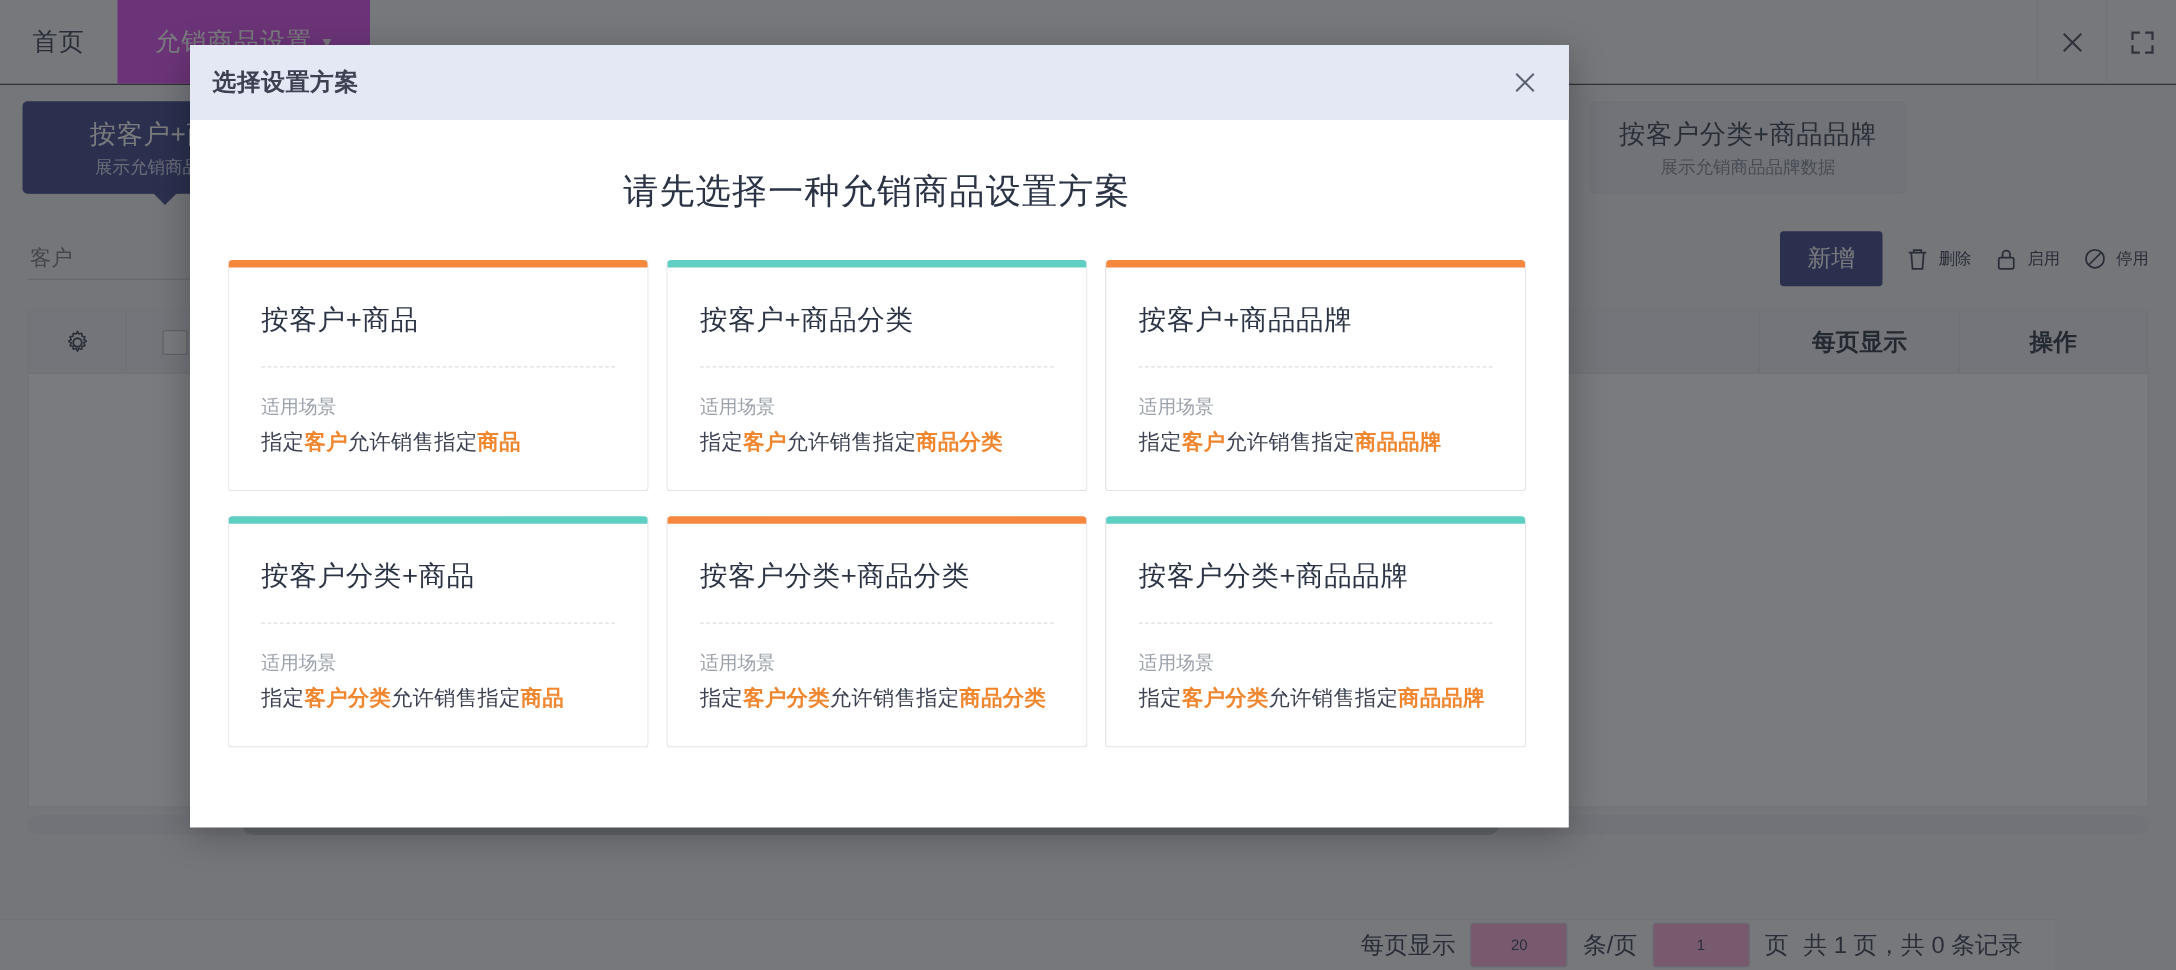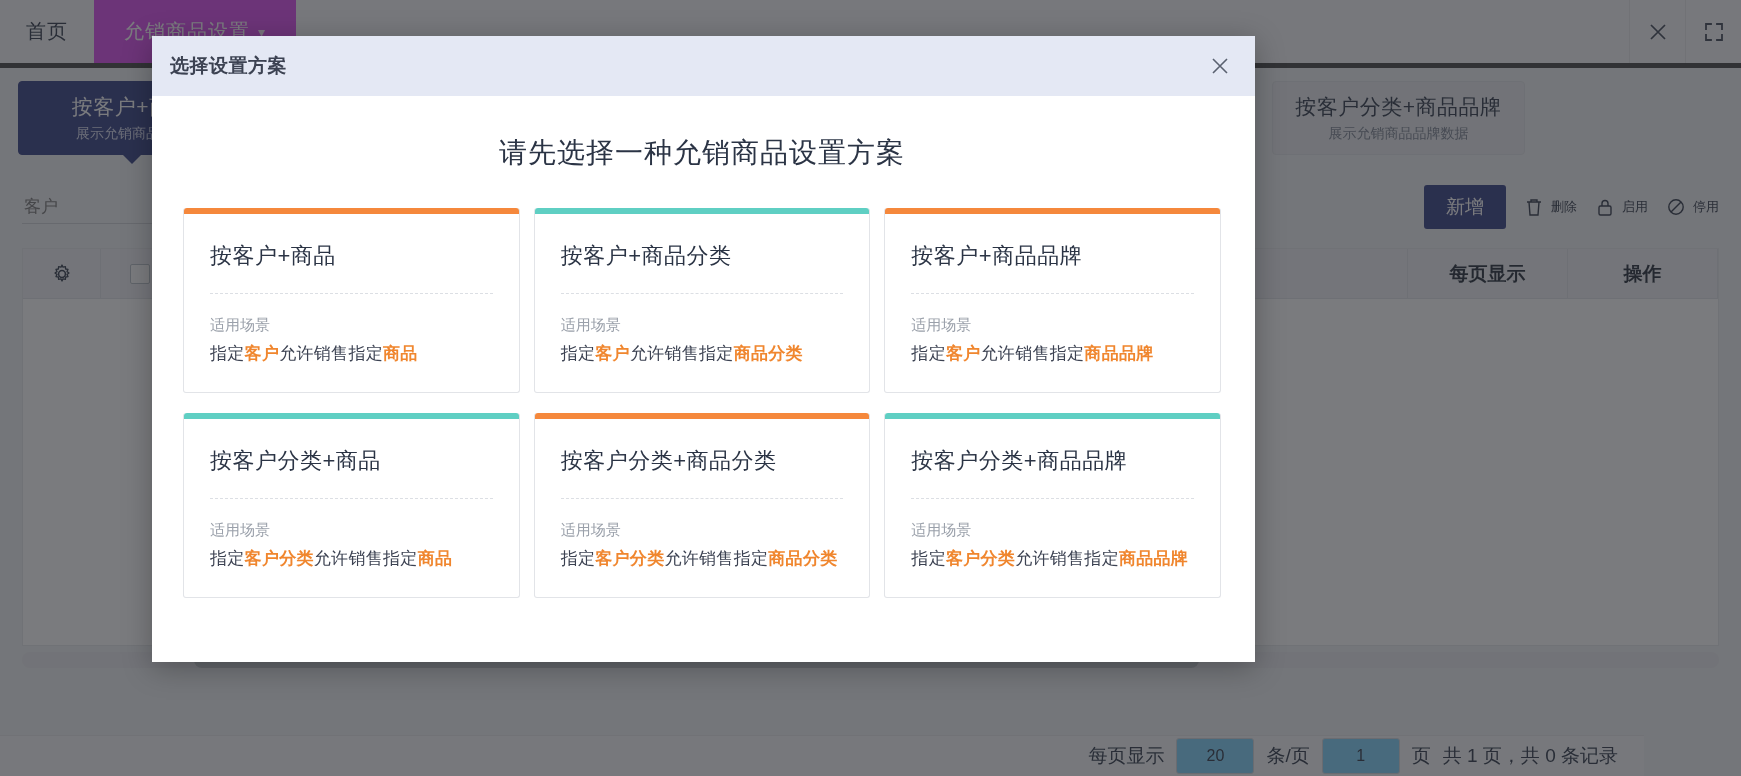--- a/index.html
+++ b/index.html
@@ -10,21 +10,21 @@
     background: #f0f1f3;
   }
   #app { position: relative; width: 1741px; height: 776px; }
 
   
   .bg-layer { position: absolute; inset: 0; background: #f0f1f3; }
 
   
   .tabbar {
     position: absolute; left: 0; top: 0; width: 1741px; height: 68px;
-    background: #f7f8fa; border-bottom: 5px solid #404040;
+    background: #f7f8fa; border-bottom: 1px solid #404040;
     display: flex; align-items: stretch;
   }
   .tab-home {
     display: flex; align-items: center; justify-content: center;
     padding: 0 26px; font-size: 20px; color: #2b3445; letter-spacing: 1px;
   }
   .tab-active {
     display: flex; align-items: center; justify-content: center; gap: 8px;
     padding: 0 30px; background: #d946ef; color: #ffffff; font-size: 20px;
     letter-spacing: 1px;
@@ -111,42 +111,42 @@
 
   
   .pagination {
     position: absolute; left: 0; top: 735px; width: 1644px; height: 41px;
     display: flex; align-items: center; justify-content: flex-end;
     gap: 12px; padding: 0 26px; font-size: 19px; color: #2b3445;
     border-top: 1px solid #e6e8eb; background: #f7f8fa;
   }
   .pg-box {
     min-width: 78px; height: 36px; border: 1px solid #d4d8de; border-radius: 3px;
-    background: #7dd3fc; display: flex; align-items: center; justify-content: center;
-    font-size: 16px; color: #2b3445;
+    background: #f9a8d4; display: flex; align-items: center; justify-content: center;
+    font-size: 12px; color: #2b3445;
   }
 
   
   .overlay { position: absolute; inset: 0; background: rgba(40,42,46,.62); }
 
   
   .modal {
     position: absolute; left: 152px; top: 36px; width: 1103px; height: 626px;
     background: #ffffff; box-shadow: 0 6px 28px rgba(0,0,0,.28);
   }
   .modal-head {
     height: 60px; background: #e4e8f4;
     display: flex; align-items: center; padding: 0 18px;
   }
   .modal-title { font-size: 19px; font-weight: bold; color: #3c4252; letter-spacing: .5px; }
   .modal-close {
     margin-left: auto; width: 34px; height: 34px; display: flex;
     align-items: center; justify-content: center; color: #5a6170; cursor: pointer;
   }
-  .modal-body { padding: 38px 34px 0 18px; margin-left: 13px; }
+  .modal-body { padding: 38px 34px 0 30px; }
   .modal-h1 {
     text-align: center; font-size: 28px; color: #2b3445;
     letter-spacing: 1px; margin-bottom: 36px;
   }
   .grid {
     display: grid; grid-template-columns: repeat(3, 1fr);
     column-gap: 14px; row-gap: 20px;
   }
   .card {
     background: #fff; border: 1px solid #e2e4e8; border-top: 0;

